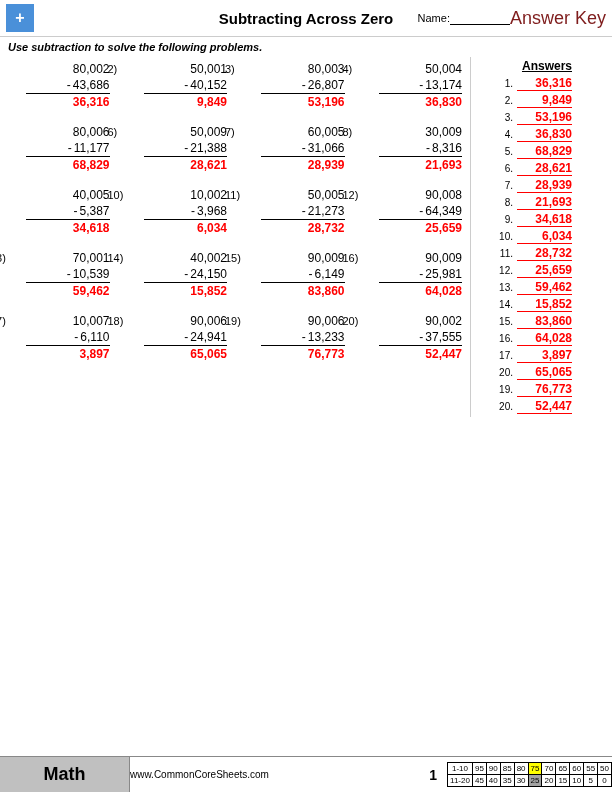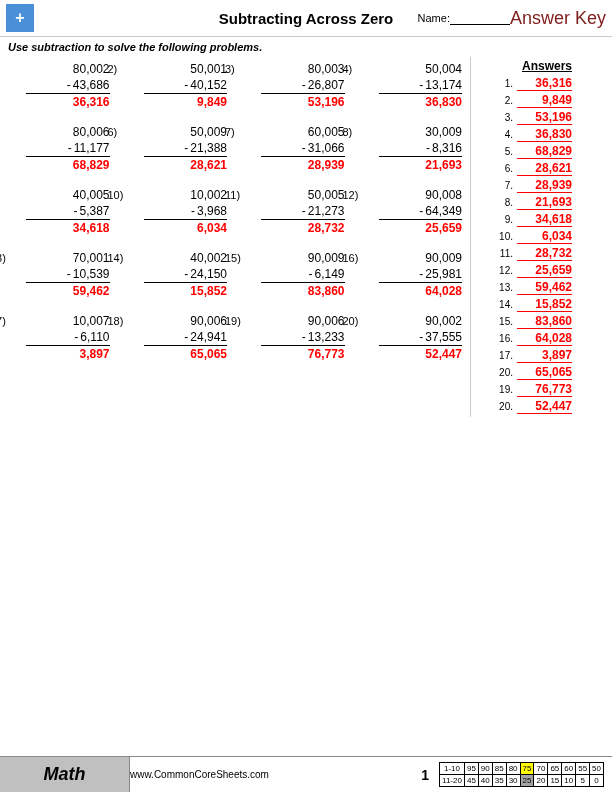--- a/index.html
+++ b/index.html
@@ -175,38 +175,37 @@
     #math-box {
       background: #c0c0c0;
       width: 130px;
       height: 36px;
       display: flex;
       align-items: center;
       justify-content: center;
       font-size: 18px;
       font-weight: bold;
       border-right: 1px solid #888;
-      font-style: italic;
     }
 
     #footer-center {
       flex: 1;
       text-align: left;
       font-size: 10px;
     }
 
     #page-number {
       font-size: 14px;
       font-weight: bold;
       margin: 0 10px;
     }
 
     #score-table {
       font-size: 8px;
-      margin-right: 8px;
+      margin-right: 0;
       border-collapse: collapse;
     }
     #score-table td, #score-table th {
       border: 1px solid black;
       padding: 1px 2px;
       text-align: center;
     }
   </style>
 </head>
 <body>

